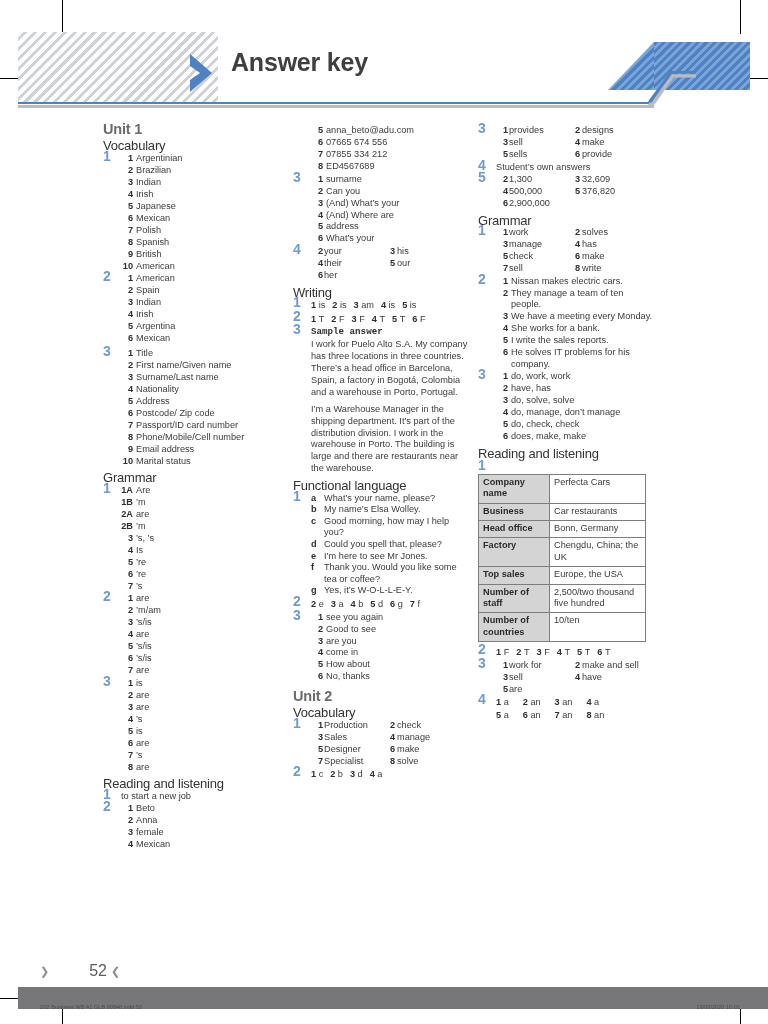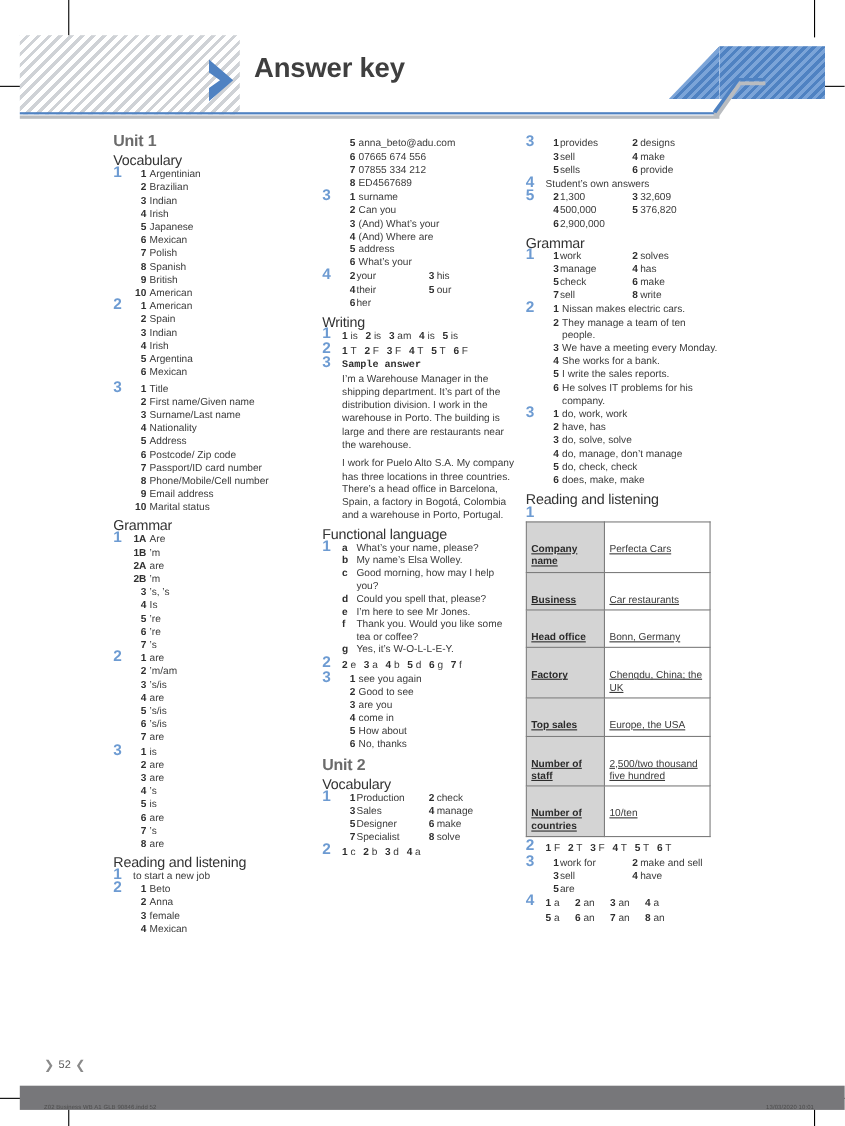--- a/index.html
+++ b/index.html
@@ -118,35 +118,35 @@
     position:absolute;left:0;top:0;width:9px;text-align:left;
     font-weight:bold;color:#2f2f2f;
   }
 
   
   table.fact{
     border-collapse:collapse;margin:2px 0 4px 0;width:168px;
     font-size:9.2px;
   }
   table.fact td{
-    border:0.8px solid #7d7d7d;padding:19px 4px 3px 4px;
-    vertical-align:top;line-height:11.4px;text-decoration:underline;
+    border:0.8px solid #7d7d7d;padding:2px 4px 3px 4px;
+    vertical-align:top;line-height:11.4px;
   }
   table.fact td.k{
     background:#d4d4d4;font-weight:bold;color:#2b2b2b;width:62px;
   }
   table.fact td.v{background:#ffffff;color:#3b3b3b;}
 
   
   .pagenum{
     position:absolute;left:40px;top:962px;
     font-size:10px;color:#6b6b6b;font-weight:normal;
     display:flex;align-items:center;gap:4px;
   }
-  .pagenum .num{font-size:10px;color:#5c5c5c;}
+  .pagenum .num{font-size:16px;color:#5c5c5c;margin-left:36px;}
   .footbar{
     position:absolute;left:18px;top:987px;width:750px;height:22px;background:#77777a;
   }
   .footmeta{
     position:absolute;top:1004px;font-size:5.4px;color:#4a4a4a;letter-spacing:0.1px;
   }
   .footmeta.left{left:40px;}
   .footmeta.right{right:28px;}
 </style>
 </head>
@@ -320,22 +320,22 @@
     </div>
     <div class="ex">
       <span class="exnum">2</span>
       <div class="inlinerow" id="c2w2"><span class="k">1</span><span class="v">T</span><span class="k">2</span><span class="v">F</span><span class="k">3</span><span class="v">F</span><span class="k">4</span><span class="v">T</span><span class="k">5</span><span class="v">T</span><span class="k">6</span><span class="v">F</span></div>
     </div>
     <div class="ex">
       <span class="exnum">3</span>
       <div class="bold" style="font-size:9.2px;line-height:12px;font-family:Liberation Mono, monospace;">Sample answer</div>
     </div>
     <div style="padding-left:18px;">
+      <p class="para">I work for Puelo Alto S.A. My company has three locations in three countries. There’s a head office in Barcelona, Spain, a factory in Bogotá, Colombia and a warehouse in Porto, Portugal.</p>
       <p class="para">I’m a Warehouse Manager in the shipping department. It’s part of the distribution division. I work in the warehouse in Porto. The building is large and there are restaurants near the warehouse.</p>
-      <p class="para">I work for Puelo Alto S.A. My company has three locations in three countries. There’s a head office in Barcelona, Spain, a factory in Bogotá, Colombia and a warehouse in Porto, Portugal.</p>
     </div>
 
     <h3 class="sec">Functional language</h3>
     <div class="ex">
       <span class="exnum">1</span>
       <ul class="letters" id="c2f1">
           <li><span class="l">a</span><span>What’s your name, please?</span></li>
           <li><span class="l">b</span><span>My name’s Elsa Wolley.</span></li>
           <li><span class="l">c</span><span>Good morning, how may I help you?</span></li>
           <li><span class="l">d</span><span>Could you spell that, please?</span></li>

